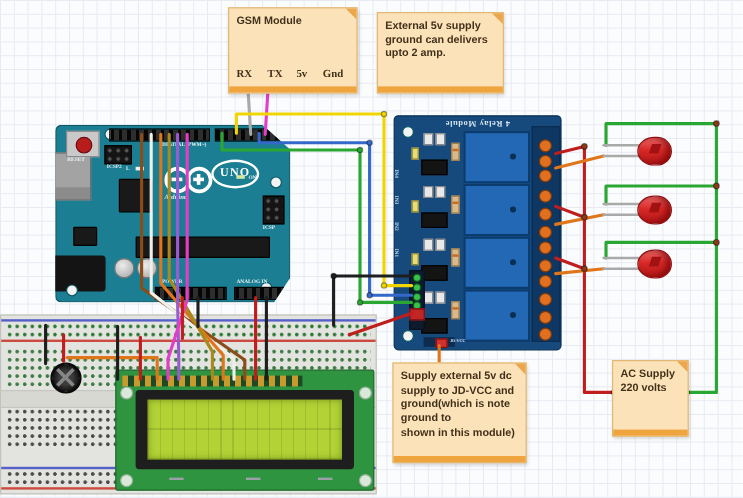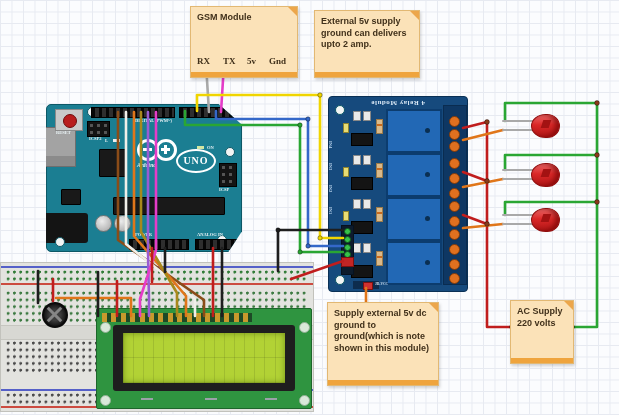--- a/index.html
+++ b/index.html
@@ -119,21 +119,21 @@
     <div class="tlab t4" style="left:55px;top:56px;">RX</div>
     <div class="whiterect" style="left:66px;top:57px;"></div>
     <div class="chip" style="left:52px;top:44px;width:26px;height:26px;"></div>
     <div class="logo-c" style="left:90px;top:34px;">
       <div class="abs" style="left:3px;top:6px;width:9px;height:3px;background:#fff;"></div>
     </div>
     <div class="logo-c" style="left:108px;top:34px;">
       <div class="abs" style="left:3px;top:6px;width:9px;height:3px;background:#fff;"></div>
       <div class="abs" style="left:6px;top:3px;width:3px;height:9px;background:#fff;"></div>
     </div>
-    <div class="abs" style="left:129px;top:44px;width:36px;height:20px;border:2px solid #fff;border-radius:50%;color:#fff;font-size:10px;font-weight:700;text-align:center;line-height:20px;letter-spacing:1px;">UNO</div>
+    <div class="abs" style="left:129px;top:28px;width:36px;height:20px;border:2px solid #fff;border-radius:50%;color:#fff;font-size:10px;font-weight:700;text-align:center;line-height:20px;letter-spacing:1px;">UNO</div>
     <div class="tlab t5" style="left:90px;top:57px;font-style:italic;">Arduino</div>
     <div class="tlab t4" style="left:160px;top:40px;">ON</div>
     <div class="whiterect" style="left:150px;top:41px;background:#d3e6a2;"></div>
     <div class="icsp" style="left:172px;top:58px;width:16px;height:22px;"></div>
     <div class="tlab t4" style="left:172px;top:82px;">ICSP</div>
     <div class="chip" style="left:66px;top:92px;width:110px;height:16px;"></div>
     <div class="cap" style="left:48px;top:110px;"></div>
     <div class="cap" style="left:67px;top:110px;"></div>
     <div class="chip" style="left:14px;top:84px;width:18px;height:14px;"></div>
     <div class="tlab t4" style="left:88px;top:127px;">POWER</div>
@@ -315,22 +315,23 @@
 
   <div class="note" style="left:314px;top:10px;width:92px;height:41px;">
     <div>External 5v supply</div>
     <div>ground can delivers</div>
     <div>upto 2 amp.</div>
   </div>
 
 
   <div class="note" style="left:327px;top:302px;width:98px;height:57px;">
     <div>Supply external 5v dc</div>
+    <div>supply to JD-VCC and</div>
+    <div>ground(which is note</div>
     <div>ground to</div>
-    <div>ground(which is note</div>
     <div>shown in this module)</div>
   </div>
 
   <div class="note" style="left:510px;top:300px;width:50px;height:37px;">
     <div>AC Supply</div>
     <div>220 volts</div>
   </div>
 
 </div>
 

